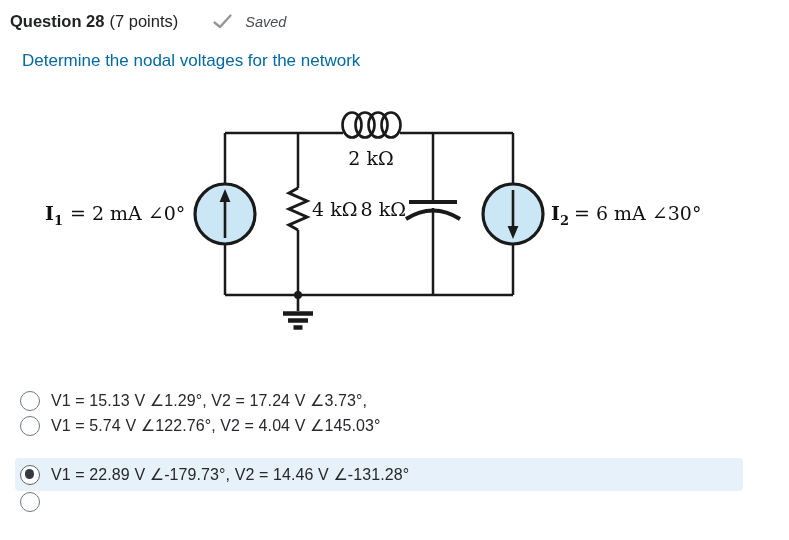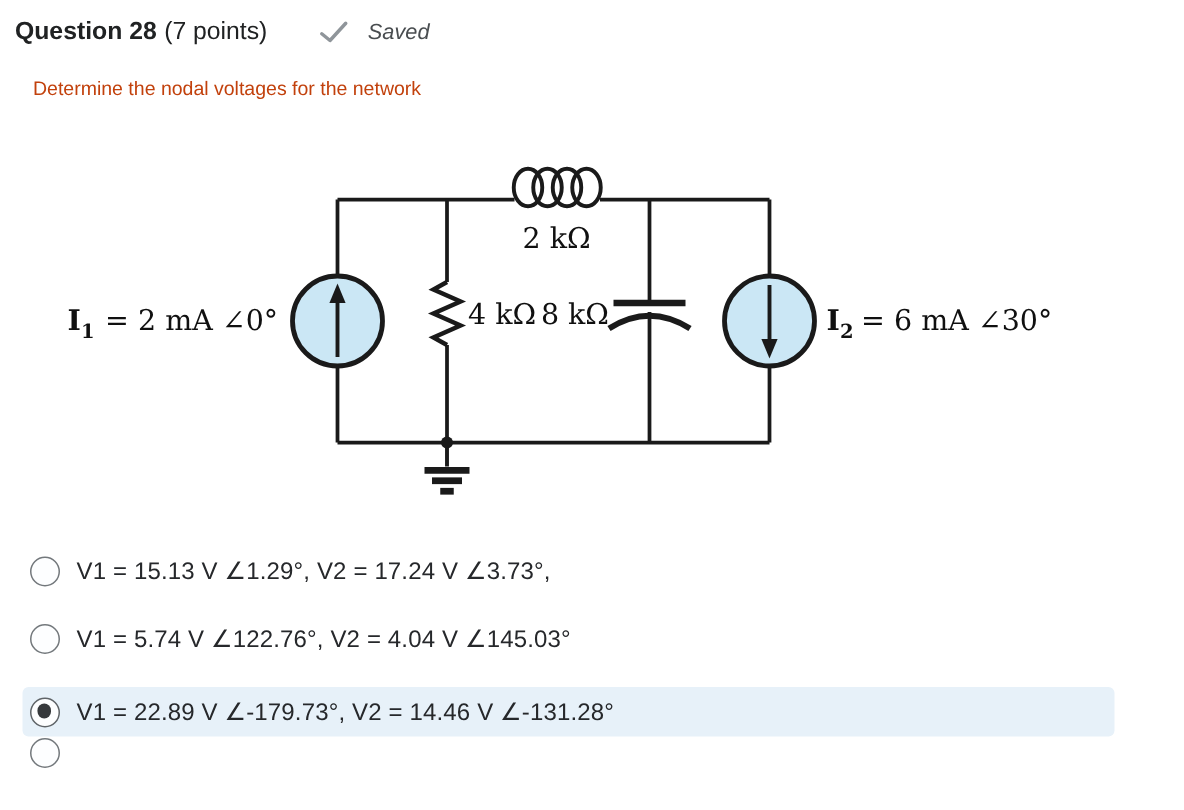--- a/index.html
+++ b/index.html
@@ -4,21 +4,21 @@
 <style>
   html,body{margin:0;padding:0;background:#ffffff;width:789px;height:540px;overflow:hidden;
     font-family:"Liberation Sans","DejaVu Sans",sans-serif;-webkit-font-smoothing:antialiased;}
   
   #header{position:absolute;left:10px;top:12px;display:flex;align-items:center;}
   .q-title{font-size:16.5px;color:#202223;font-weight:bold;}
   .q-points{font-size:16.5px;color:#202223;font-weight:normal;margin-left:5px;}
   .saved-wrap{display:flex;align-items:flex-end;margin-left:34px;}
   .saved-text{font-style:italic;font-size:14.5px;color:#494d50;margin-left:12px;}
   
-  #prompt{position:absolute;left:22px;top:51px;font-size:13px;color:#c2410c;}
+  #prompt{position:absolute;left:22px;top:51px;font-size:17px;color:#0369a1;}
   
   #circuit{position:absolute;left:0;top:0;width:789px;height:540px;pointer-events:none;}
   .cir-label{font-family:"DejaVu Serif","DejaVu Sans",serif;font-size:19px;fill:#101010;}
   .cir-sub{font-family:"DejaVu Serif","DejaVu Sans",serif;font-size:13px;fill:#101010;}
   .cir-bold{font-weight:bold;}
   
   .option-row{position:absolute;left:15px;width:728px;height:33px;display:flex;align-items:center;border-radius:4px;}
   .option-row.is-selected{background:#e7f1f9;}
   .radio{width:20px;height:20px;margin-left:5px;border:1.6px solid #73787c;border-radius:50%;
     background:#fdfeff;box-sizing:border-box;position:relative;flex:0 0 auto;}
@@ -110,21 +110,21 @@
     <text class="cir-label" x="70" y="220">=  2 mA ∠0°</text>
   </g>
 
   <g>
     <text class="cir-label cir-bold" x="551" y="220">I</text>
     <text class="cir-sub cir-bold" x="560" y="225">2</text>
     <text class="cir-label" x="574" y="220">=  6 mA ∠30°</text>
   </g>
 </svg>
 
-<div class="option-row" style="top:364px;">
+<div class="option-row" style="top:384px;">
   <span class="radio"></span>
   <span class="option-label">V1 = 15.13 V ∠1.29°, V2 = 17.24 V ∠3.73°,</span>
 </div>
 <div class="option-row" style="top:409px;">
   <span class="radio"></span>
   <span class="option-label">V1 = 5.74 V ∠122.76°, V2 = 4.04 V ∠145.03°</span>
 </div>
 <div class="option-row is-selected" style="top:458px;">
   <span class="radio is-selected"></span>
   <span class="option-label">V1 = 22.89 V ∠-179.73°, V2 = 14.46 V ∠-131.28°</span>

